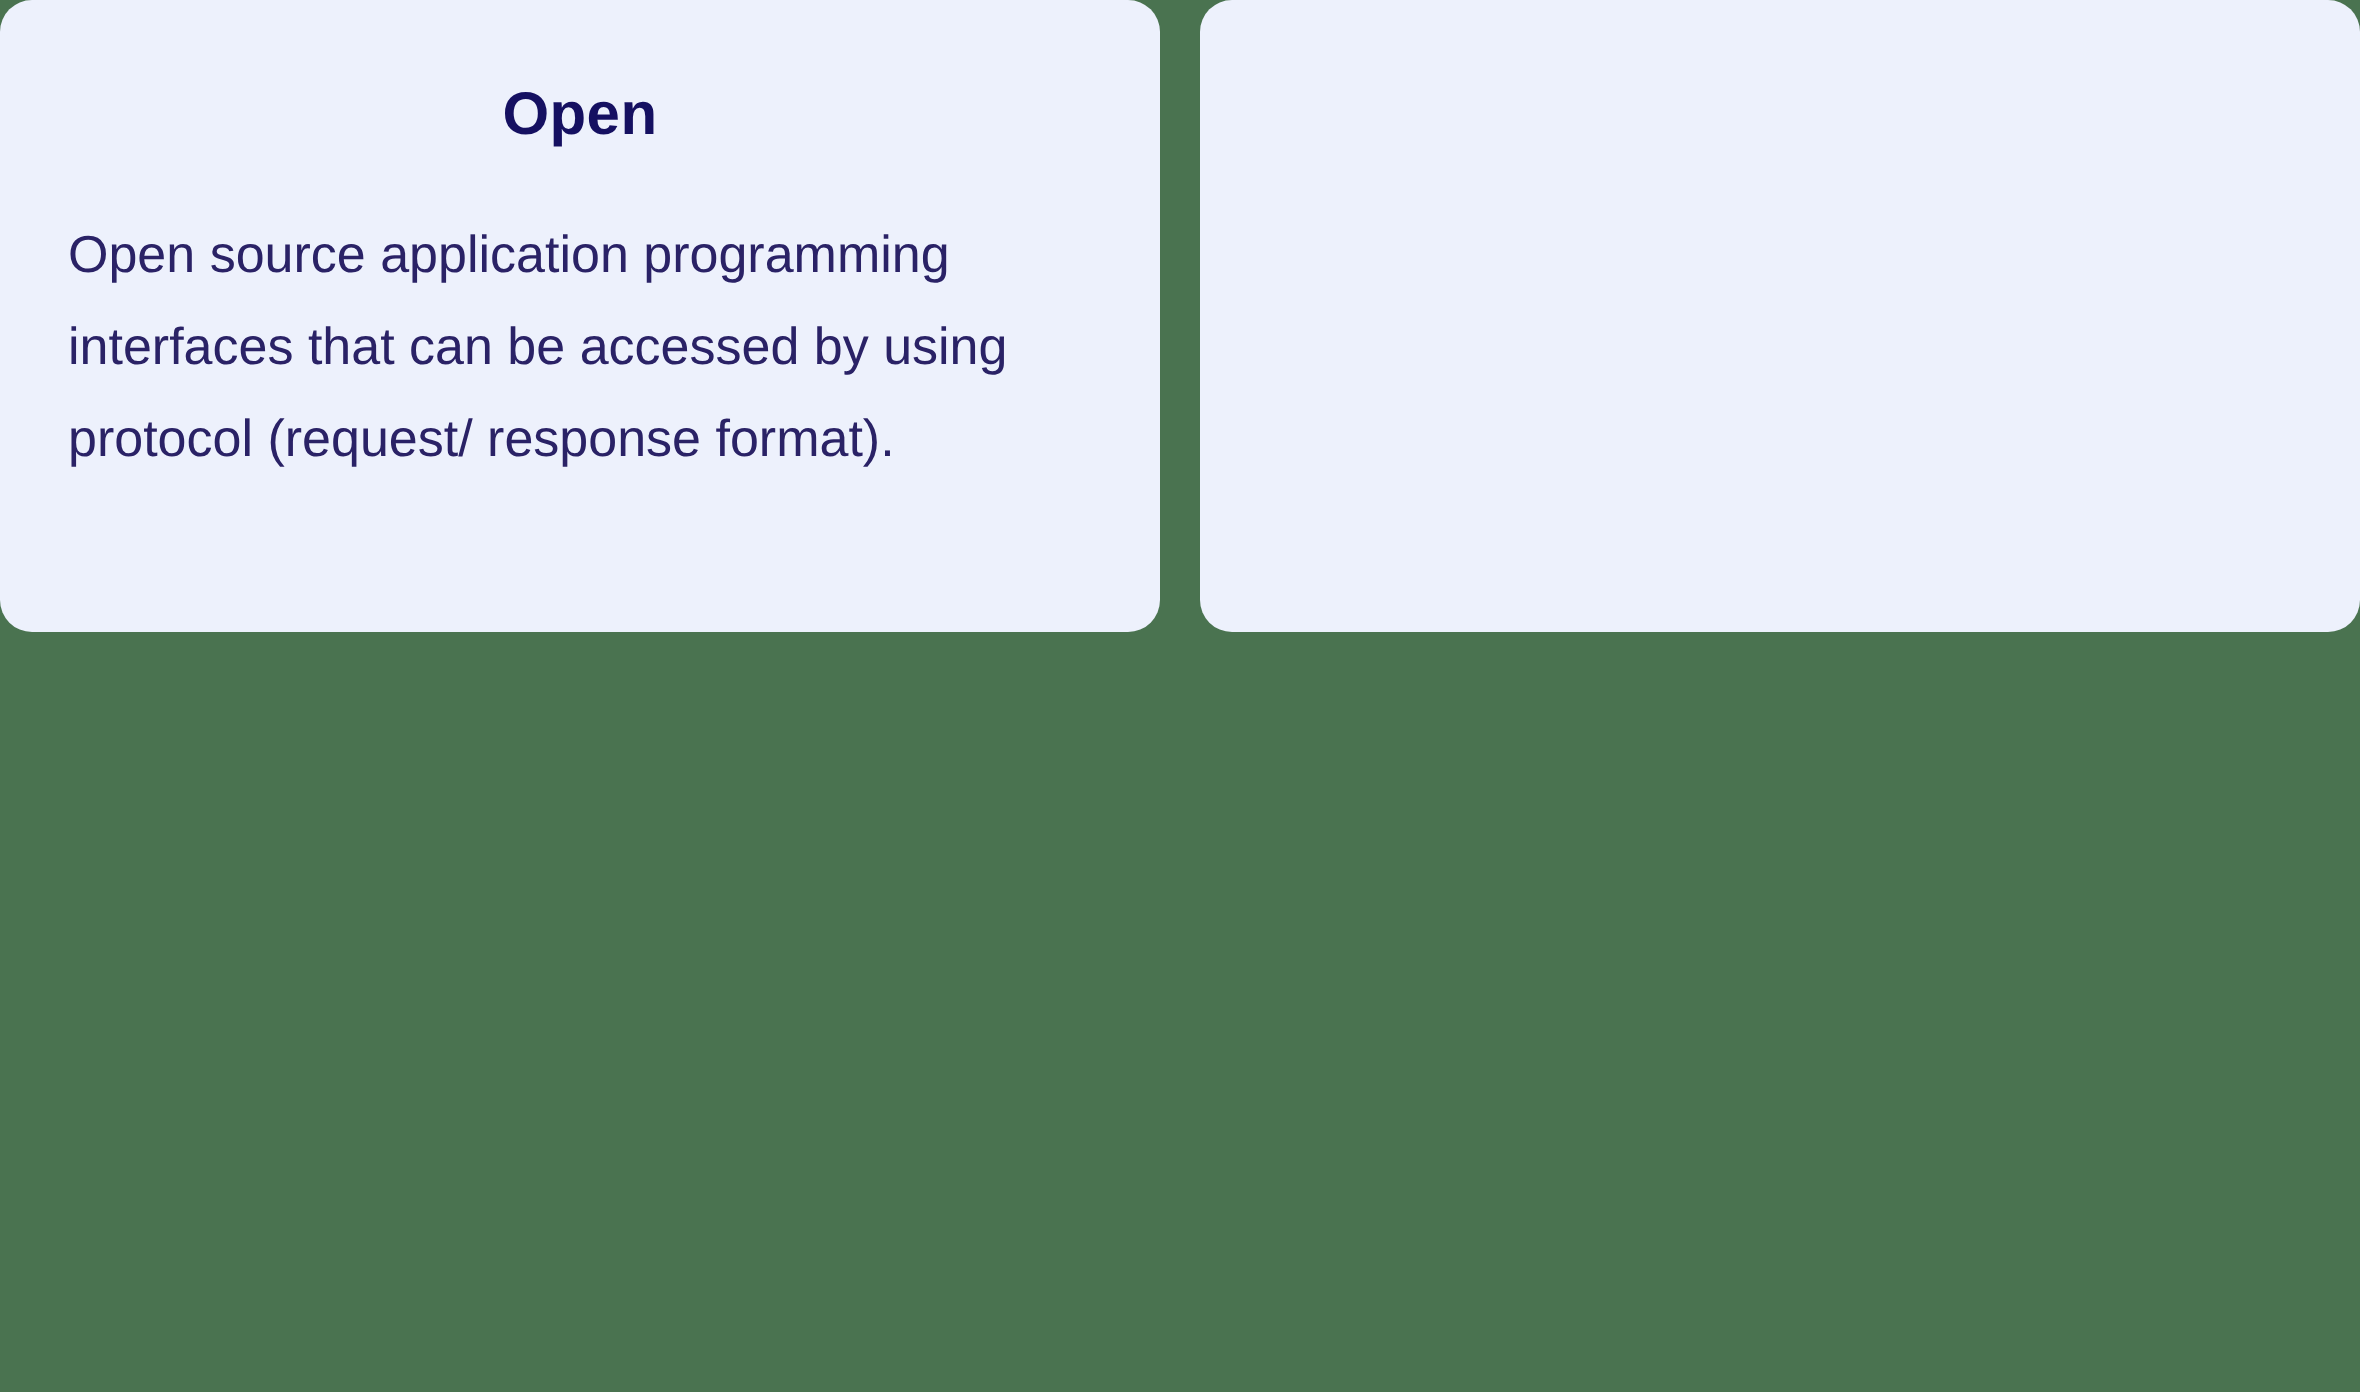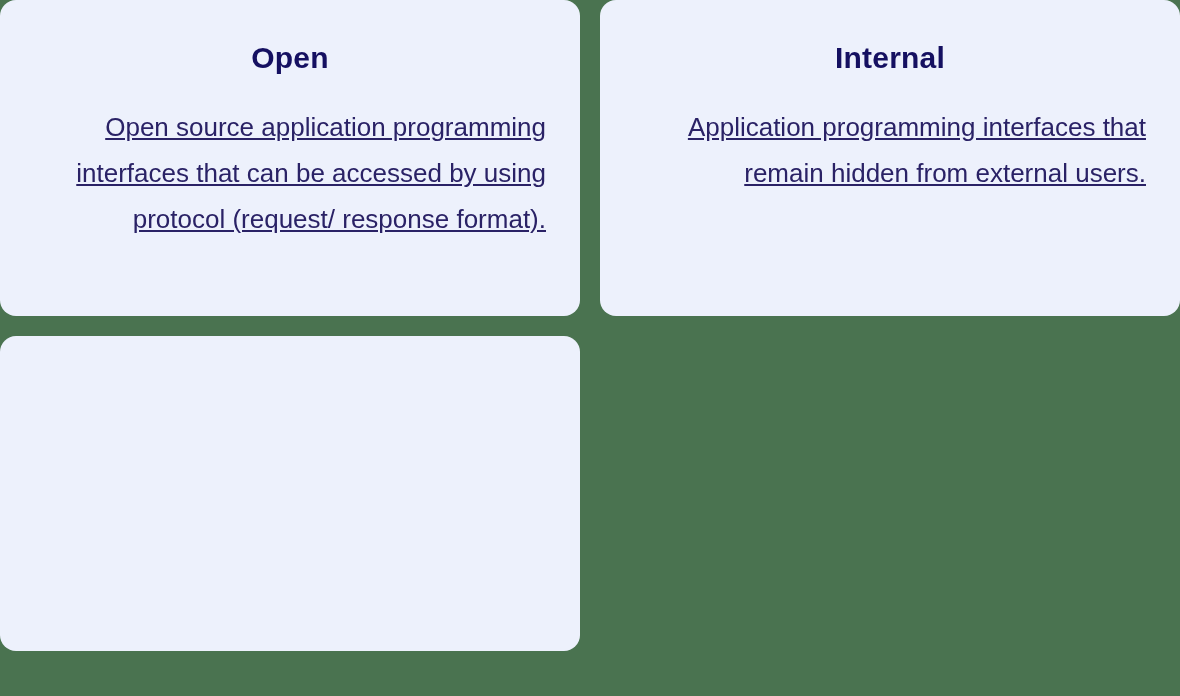--- a/index.html
+++ b/index.html
@@ -38,36 +38,31 @@
     line-height: 36px;
     text-align: center;
     margin-bottom: 28px;
     letter-spacing: 0.2px;
   }
   .card-desc {
     color: var(--body-color);
     font-size: 26px;
     font-weight: 400;
     line-height: 46px;
-    text-align: right;
-    text-decoration: underline;
+    text-align: left;
   }
 </style>
 </head>
 <body>
 
 <div class="grid">
 
   <div class="card">
     <div class="card-title">Open</div>
     <div class="card-desc">Open source application programming interfaces that can be accessed by using protocol (request/ response format).</div>
   </div>
 
 
-  <div class="card">
-    <div class="card-title">Internal</div>
-    <div class="card-desc">Application programming interfaces that remain hidden from external users.</div>
-  </div>
 
   <div class="card">
   </div>
 
 </div>
 
 </body></html>

